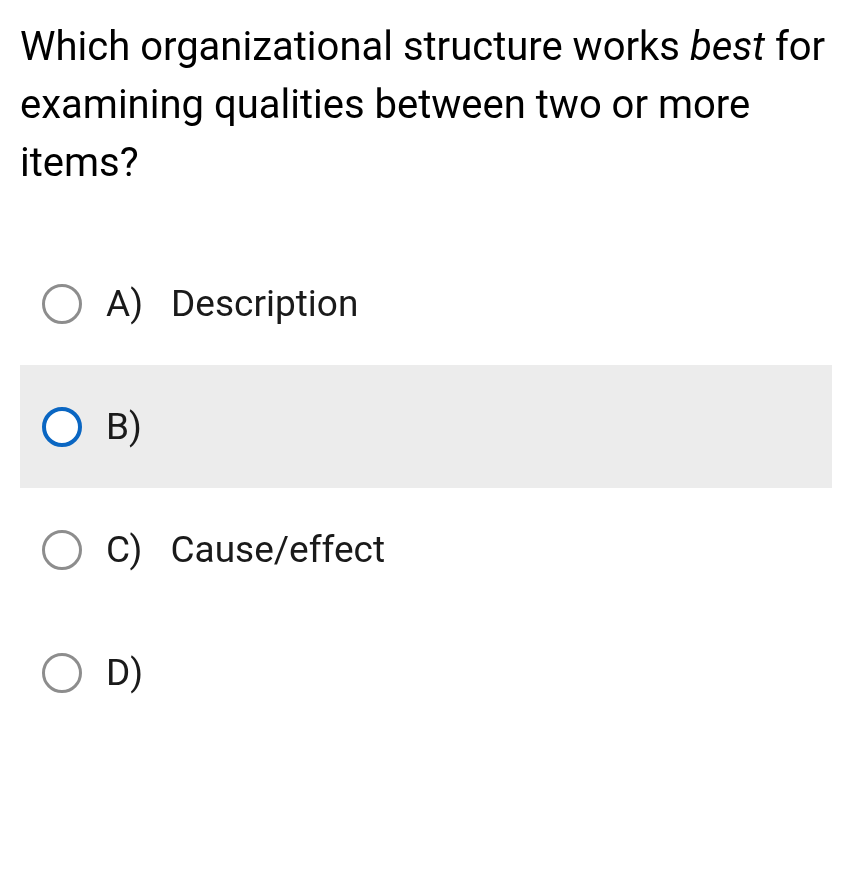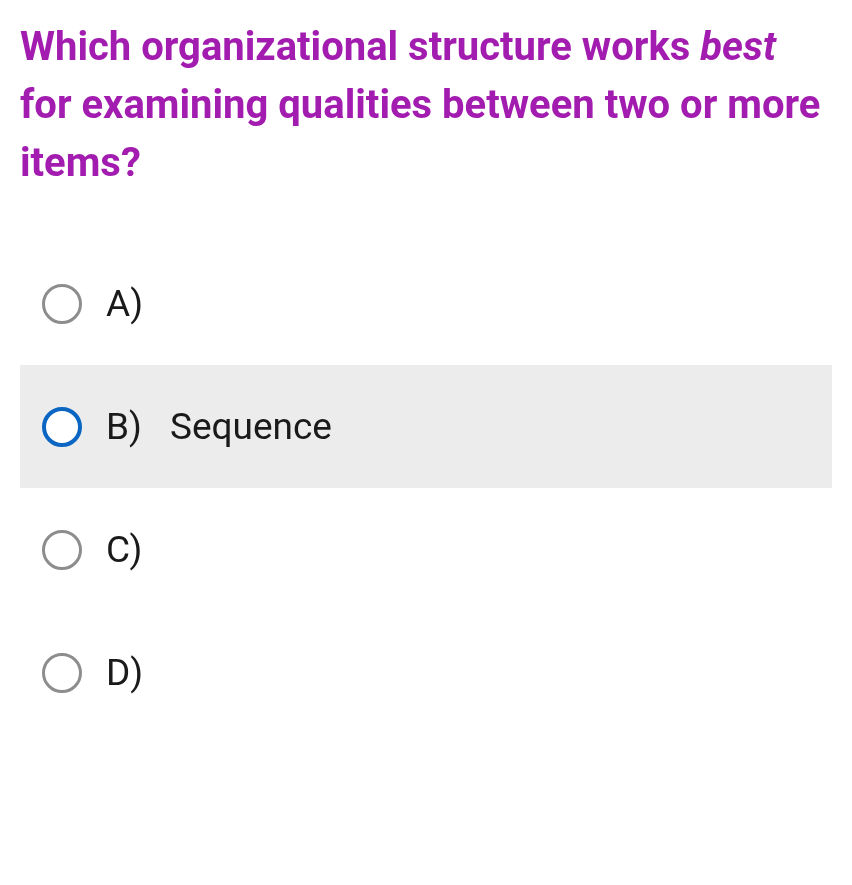--- a/index.html
+++ b/index.html
@@ -7,22 +7,22 @@
       font-family: -apple-system, BlinkMacSystemFont, "Segoe UI", Roboto, "Helvetica Neue", Arial, sans-serif;
       background: #ffffff;
       width: 852px;
       height: 885px;
       padding: 18px 20px;
       color: #212121;
     }
     .question-text {
       font-size: 40px;
       line-height: 1.45;
-      font-weight: 700;
-      color: #a21caf;
+      font-weight: 400;
+      color: #000000;
       margin-bottom: 50px;
     }
     .question-text em {
       font-style: italic;
     }
     .options {
       display: flex;
       flex-direction: column;
     }
     .option-row {
@@ -63,31 +63,32 @@
 
 <div class="question-text">
   <span>Which organizational structure works </span><em>best</em><span> for examining qualities between two or more items?</span>
 </div>
 
 <div class="options">
 
   <label class="option-row">
     <span class="radio"></span>
     <span class="option-letter">A)</span>
+    <span class="option-text">Description</span>
   </label>
 
   <label class="option-row hovered">
     <span class="radio"></span>
     <span class="option-letter">B)</span>
-    <span class="option-text">Sequence</span>
   </label>
 
   <label class="option-row">
     <span class="radio"></span>
     <span class="option-letter">C)</span>
+    <span class="option-text">Cause/effect</span>
   </label>
 
   <label class="option-row">
     <span class="radio"></span>
     <span class="option-letter">D)</span>
   </label>
 
 </div>
 
 </body></html>

